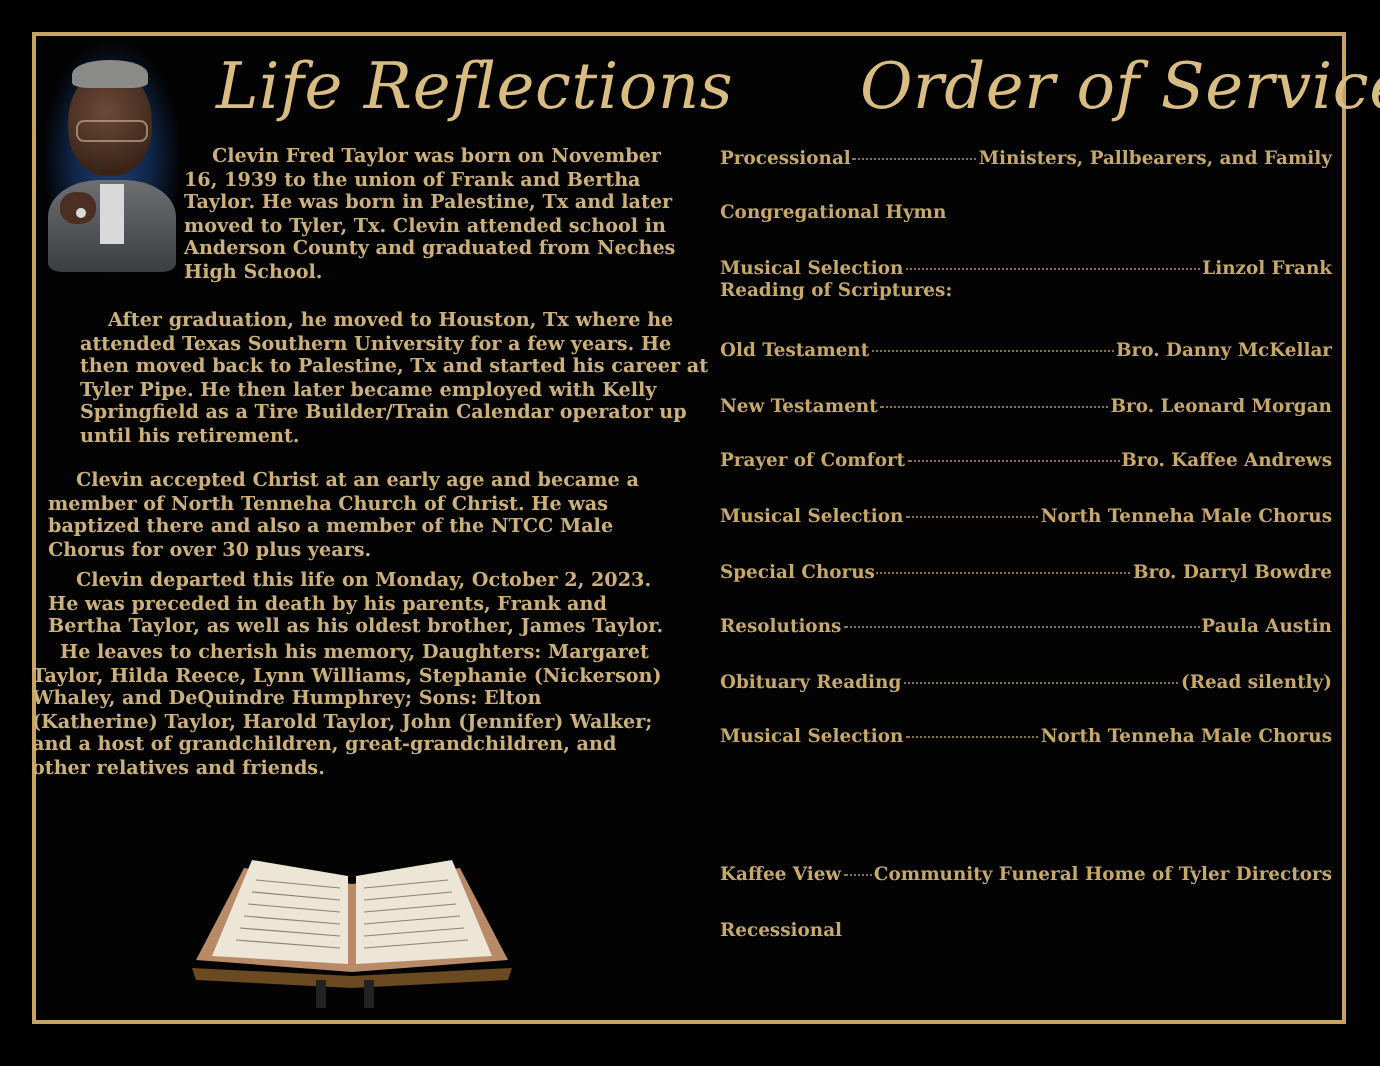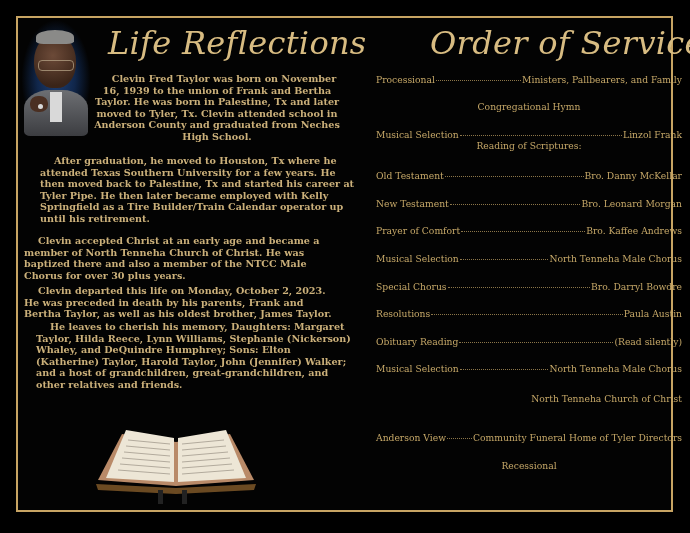--- a/index.html
+++ b/index.html
@@ -18,32 +18,32 @@
   .photo .hair { position:absolute; left:16px; top:10px; width:38px; height:14px; border-radius:50% 50% 20% 20%;
                  background:#8a8a88; }
   .photo .glasses { position:absolute; left:18px; top:40px; width:34px; height:9px; border:1px solid #bca98c; border-radius:4px; opacity:.7; }
   .photo .body { position:absolute; left:4px; top:70px; width:64px; height:46px; border-radius:40% 40% 10% 10%;
                  background: linear-gradient(#6d6f73, #3c3d41); }
   .photo .shirt { position:absolute; left:30px; top:72px; width:12px; height:30px; background:#d9d9d9; }
   .photo .hand { position:absolute; left:10px; top:76px; width:18px; height:16px; border-radius:45%; background:#4a2f22; }
   .photo .ring { position:absolute; left:18px; top:84px; width:5px; height:5px; border-radius:50%; background:#d8d8d8; }
   .para { position:absolute; font-size:9.6px; line-height:11.6px; color:#cbb07a; font-weight:bold; }
   .para p { margin:0; text-indent:14px; }
-  .p1 { left:92px; top:73px; width:250px;text-align:center; }
+  .p1 { left:92px; top:73px; width:250px; }
   .p2 { left:24px; top:155px; width:318px;margin-left:16px; }
   .p3 { left:24px; top:235px; width:318px; }
   .p4 { left:24px; top:285px; width:318px; }
-  .p5 { left:36px; top:321px; width:318px; }
+  .p5 { left:16px; top:321px; width:318px; }
   .bible { position:absolute; left:92px; top:428px; width:168px; height:78px; }
-  .svc { position:absolute; left:360px; width:306px; font-size:9.2px; color:#c6a868; font-weight:normal;margin-left:16px; }
+  .svc { position:absolute; left:360px; width:306px; font-size:9.2px; color:#c6a868; font-weight:bold; }
   .row { display:flex; align-items:baseline; height:12px; white-space:nowrap; }
   .row .lbl { flex:0 0 auto; }
   .row .dots { flex:1 1 auto; border-bottom:1px dotted #8c7649; margin:0 1px; transform:translateY(-2px); }
   .row .val { flex:0 0 auto; }
-  .center { text-align:center; }
+  .center { }
   .right { text-align:right; }
 </style>
 </head>
 <body>
 
 <div class="frame"></div>
 
 <div class="photo">
   <div class="body"></div>
   <div class="shirt"></div>
@@ -164,22 +164,21 @@
     </div>
 </div>
 <div class="svc" style="top:363px">
   <div class="row">
       <span class="lbl">Musical Selection</span>
       <span class="dots"></span>
       <span class="val">North Tenneha Male Chorus</span>
     </div>
 </div>
 <div class="svc" style="top:391px">
-  <div class="right" style="margin-top:2px">North Tenneha Church of Christ</div>
 </div>
 <div class="svc" style="top:432px">
   <div class="row">
-      <span class="lbl">Anderson View</span>
+      <span class="lbl">Kaffee View</span>
       <span class="dots"></span>
       <span class="val">Community Funeral Home of Tyler Directors</span>
     </div>
 </div>
 <div class="svc center" style="top:460px">Recessional</div>
 
 </body></html>

